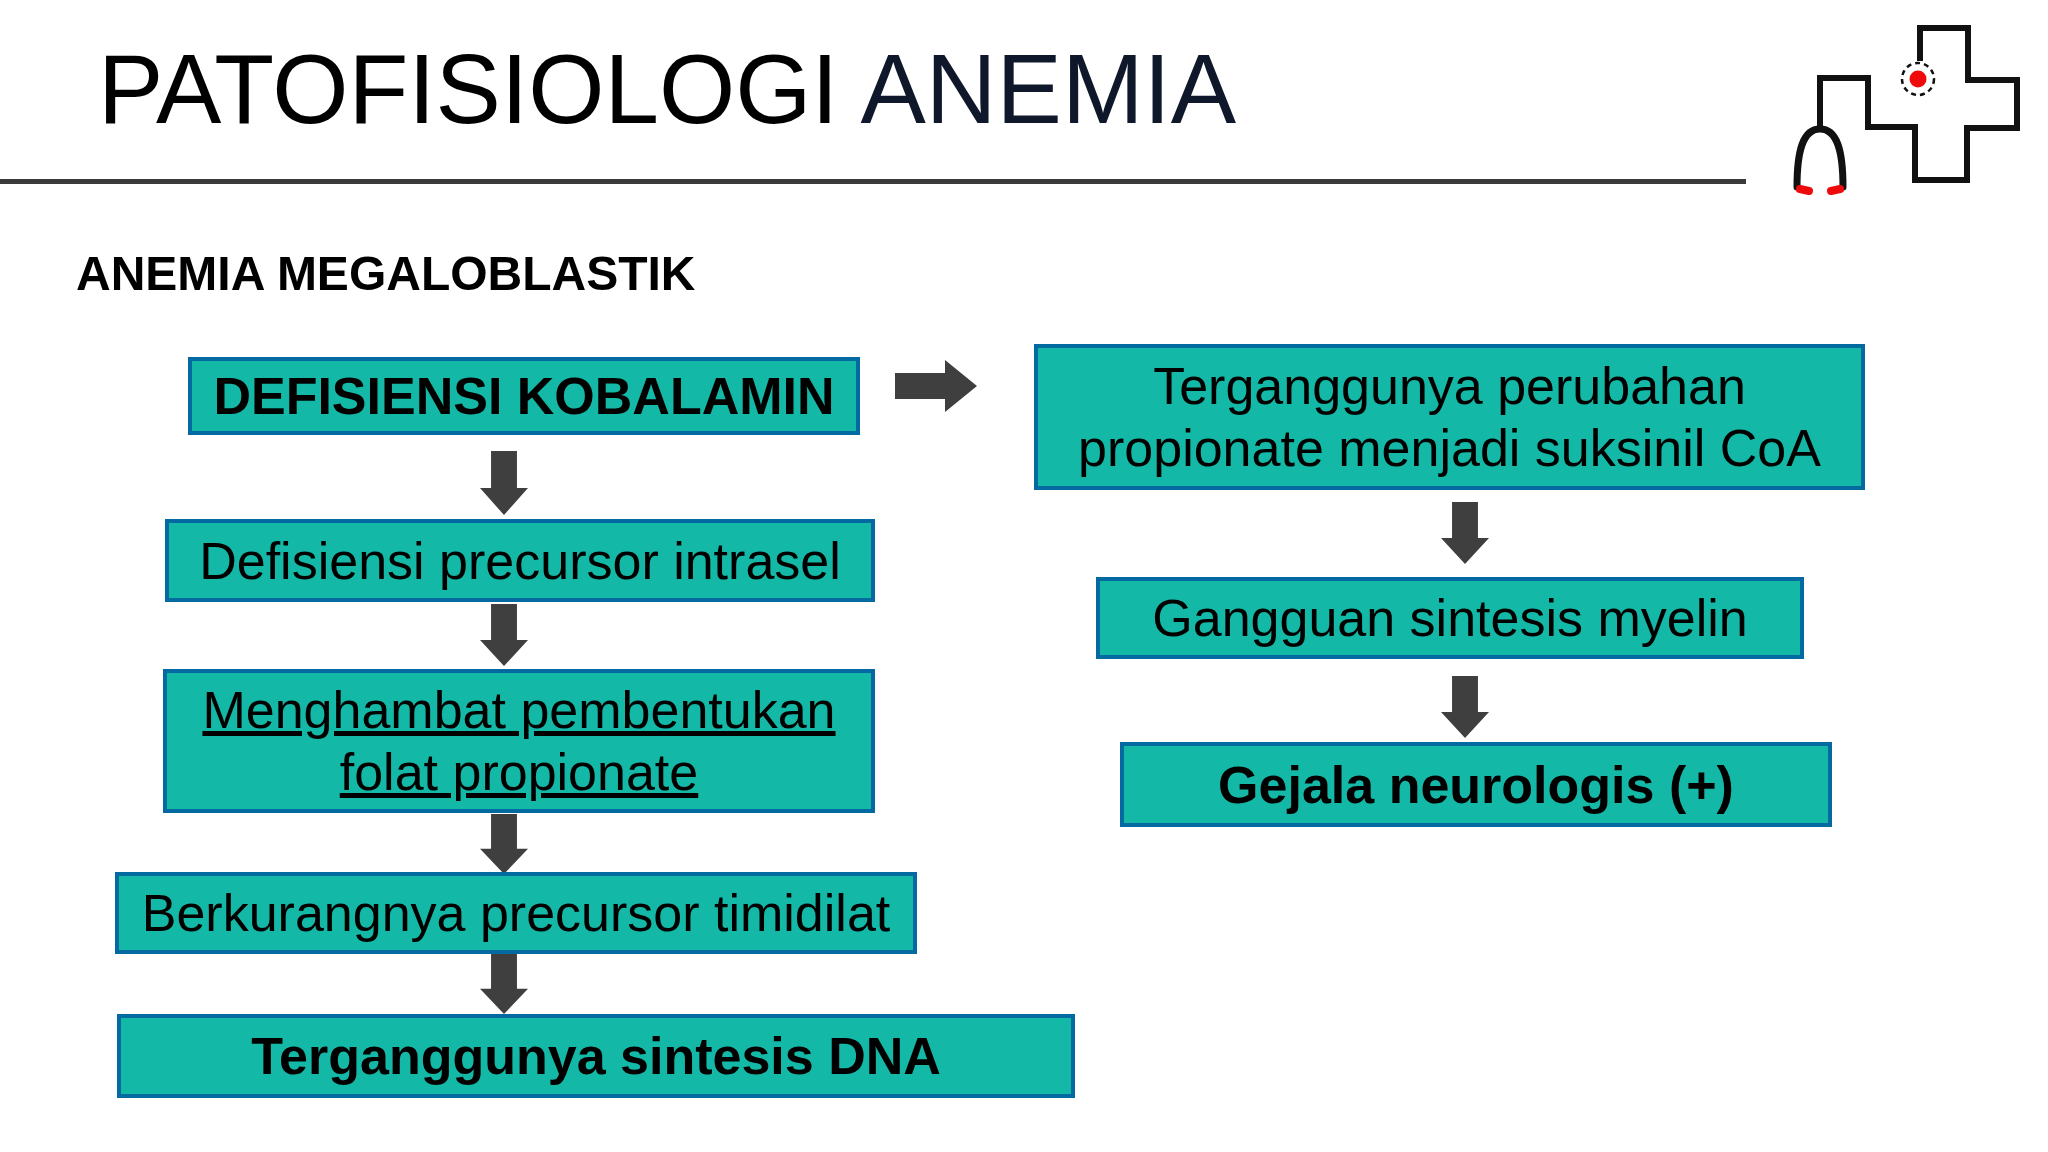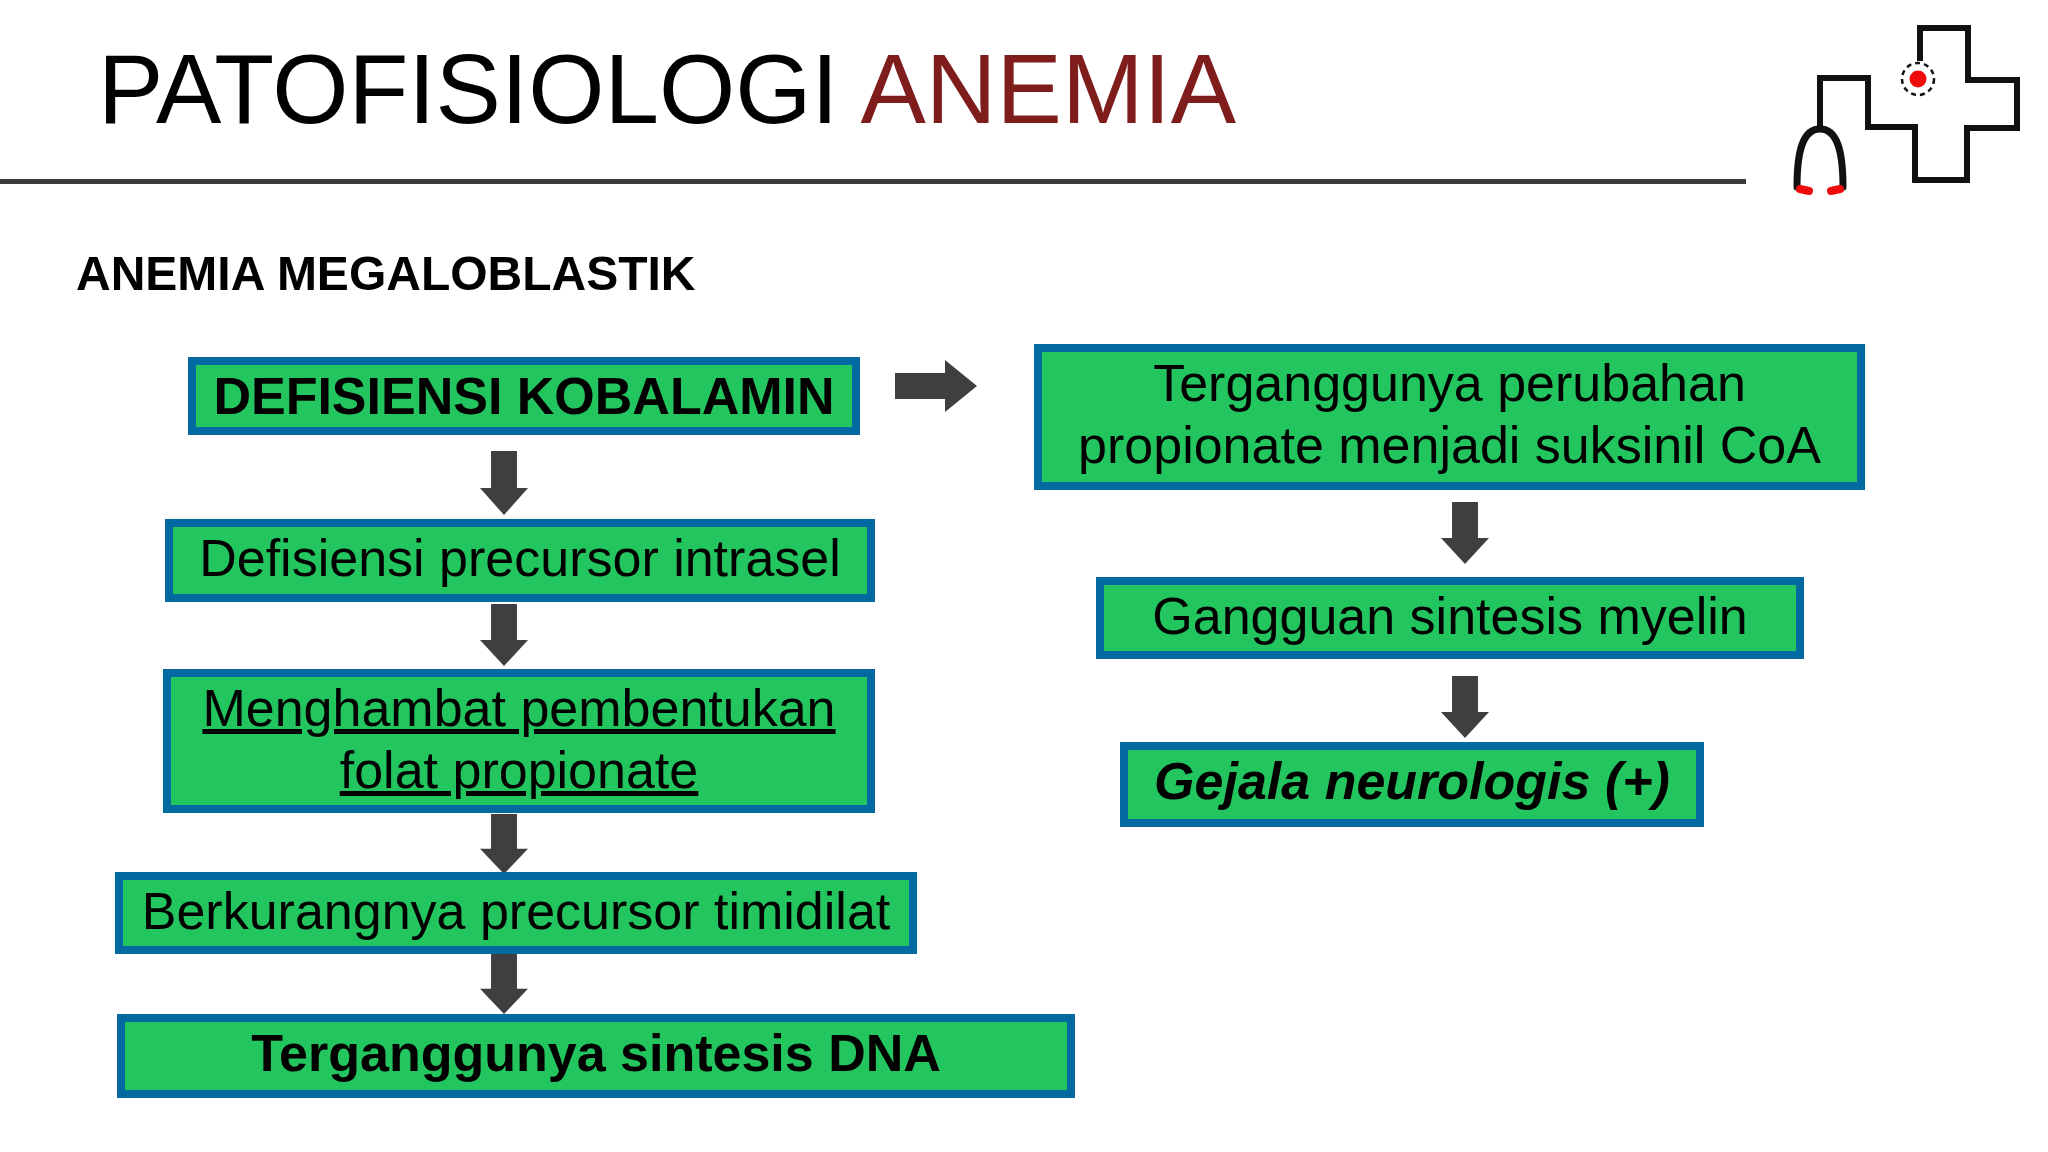--- a/index.html
+++ b/index.html
@@ -10,50 +10,50 @@
     overflow:hidden;
     font-family:"Liberation Sans","DejaVu Sans",sans-serif;
     color:#000;
   }
   
   .title{
     position:absolute;left:98px;top:36px;
     font-size:98px;line-height:106px;font-weight:400;
     white-space:nowrap;letter-spacing:0;
   }
-  .title .red{color:#7f1d1d;}
+  .title .red{color:#0f172a;}
   .divider{
     position:absolute;left:0;top:179px;width:1746px;height:5px;
     background:#3a3a3a;
   }
   .logo{position:absolute;left:1790px;top:0;width:250px;height:200px;}
   .section-heading{
     position:absolute;left:76px;top:250px;
     font-size:48px;line-height:48px;font-weight:700;white-space:nowrap;
   }
   
   .fbox{
     position:absolute;
     box-sizing:border-box;
-    border:8px solid #0369a1;
-    background:#22c55e;
-    display:flex;flex-direction:column;align-items:center;
+    border:4px solid #0369a1;
+    background:#14b8a6;
+    display:flex;flex-direction:column;align-items:center;justify-content:center;
     text-align:center;
     font-size:52px;line-height:62px;
   }
   .fbox .line{white-space:nowrap;}
   .bold{font-weight:700;}
   #box-a{left:188px;top:357px;width:672px;height:78px;}
   #box-b{left:165px;top:519px;width:710px;height:83px;}
   #box-c{left:163px;top:669px;width:712px;height:144px;text-decoration:underline;}
   #box-d{left:115px;top:872px;width:802px;height:82px;}
   #box-e{left:117px;top:1014px;width:958px;height:84px;}
   #box-f{left:1034px;top:344px;width:831px;height:146px;}
   #box-g{left:1096px;top:577px;width:708px;height:82px;}
-  #box-h{left:1120px;top:742px;width:584px;height:85px;font-style:italic;}
+  #box-h{left:1120px;top:742px;width:712px;height:85px;}
   
   .arrow-down{
     position:absolute;width:48px;height:62px;background:#3f3f3f;
     clip-path:polygon(23% 0,77% 0,77% 58%,100% 58%,50% 100%,0 58%,23% 58%);
   }
   #ar1{left:480px;top:451px;height:64px;}
   #ar2{left:480px;top:604px;}
   #ar3{left:480px;top:814px;height:60px;}
   #ar4{left:480px;top:954px;height:60px;}
   #ar5{left:1441px;top:502px;}

